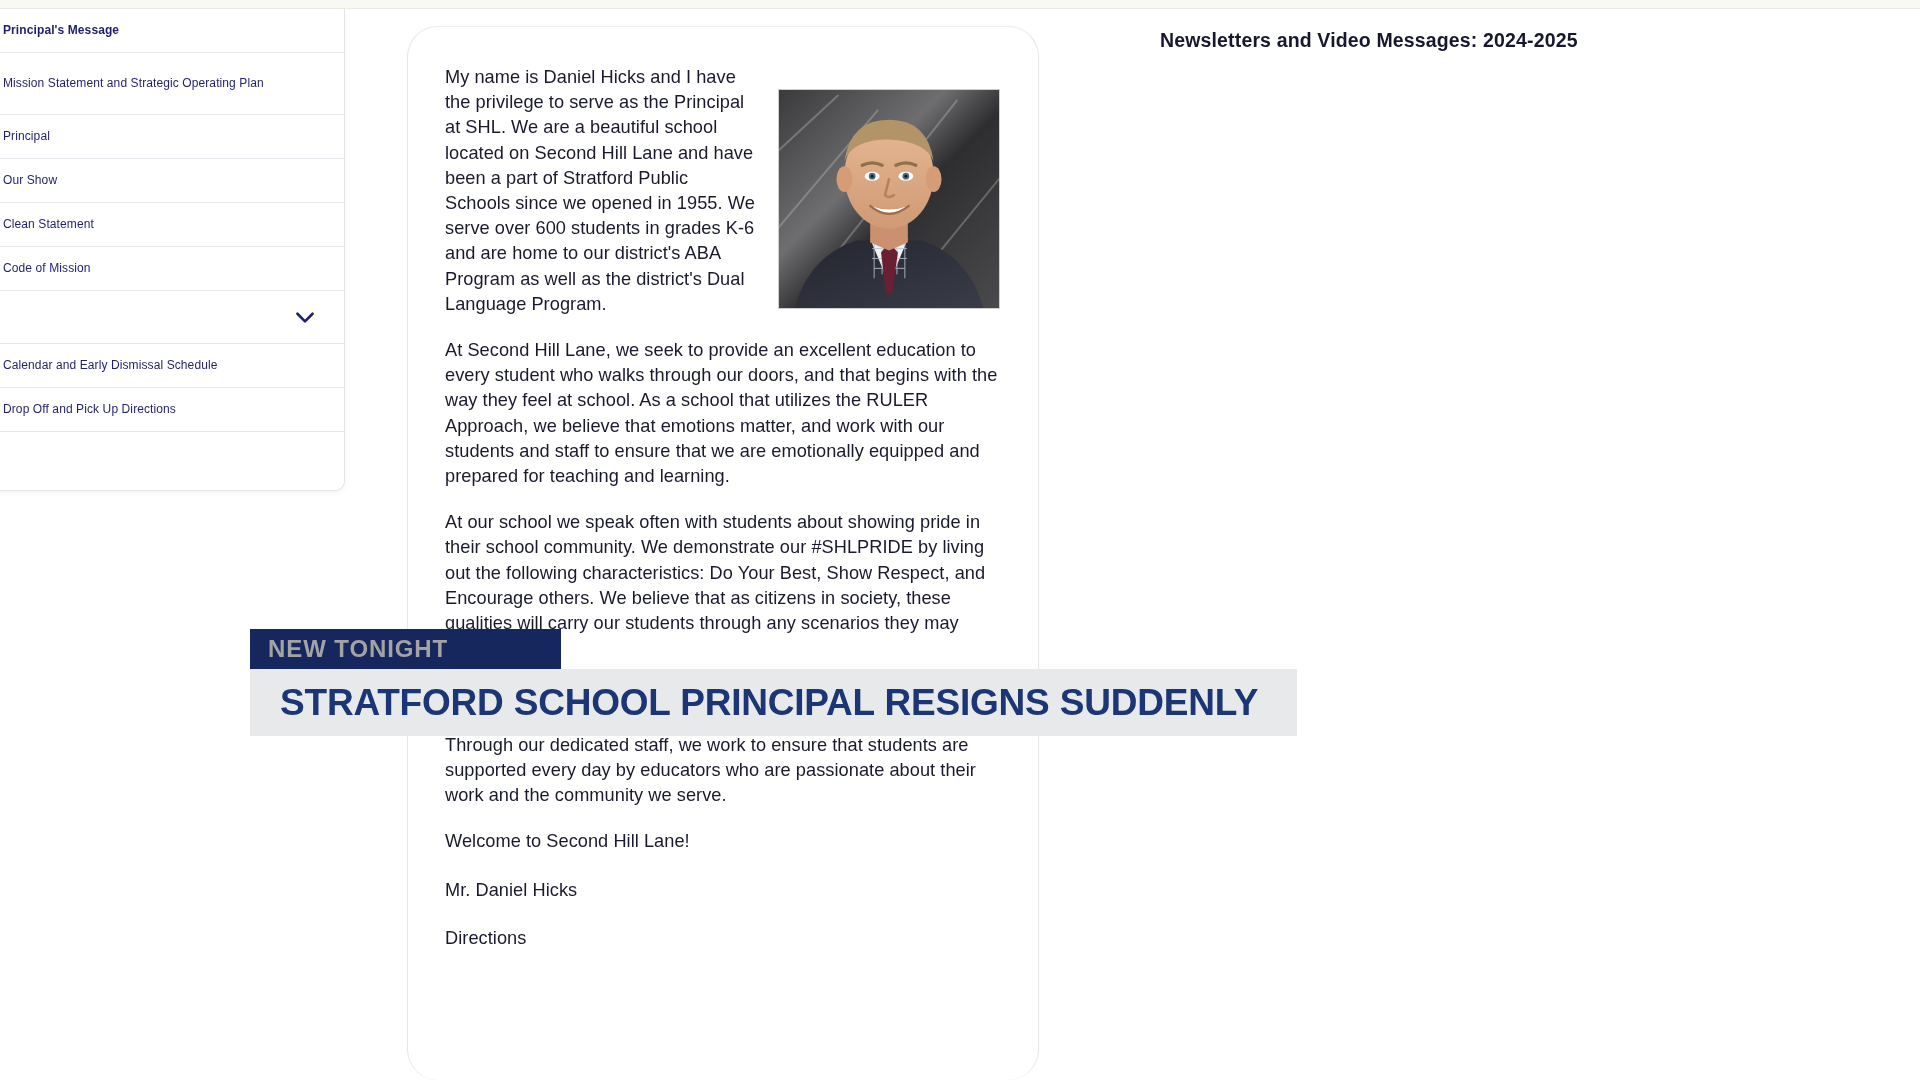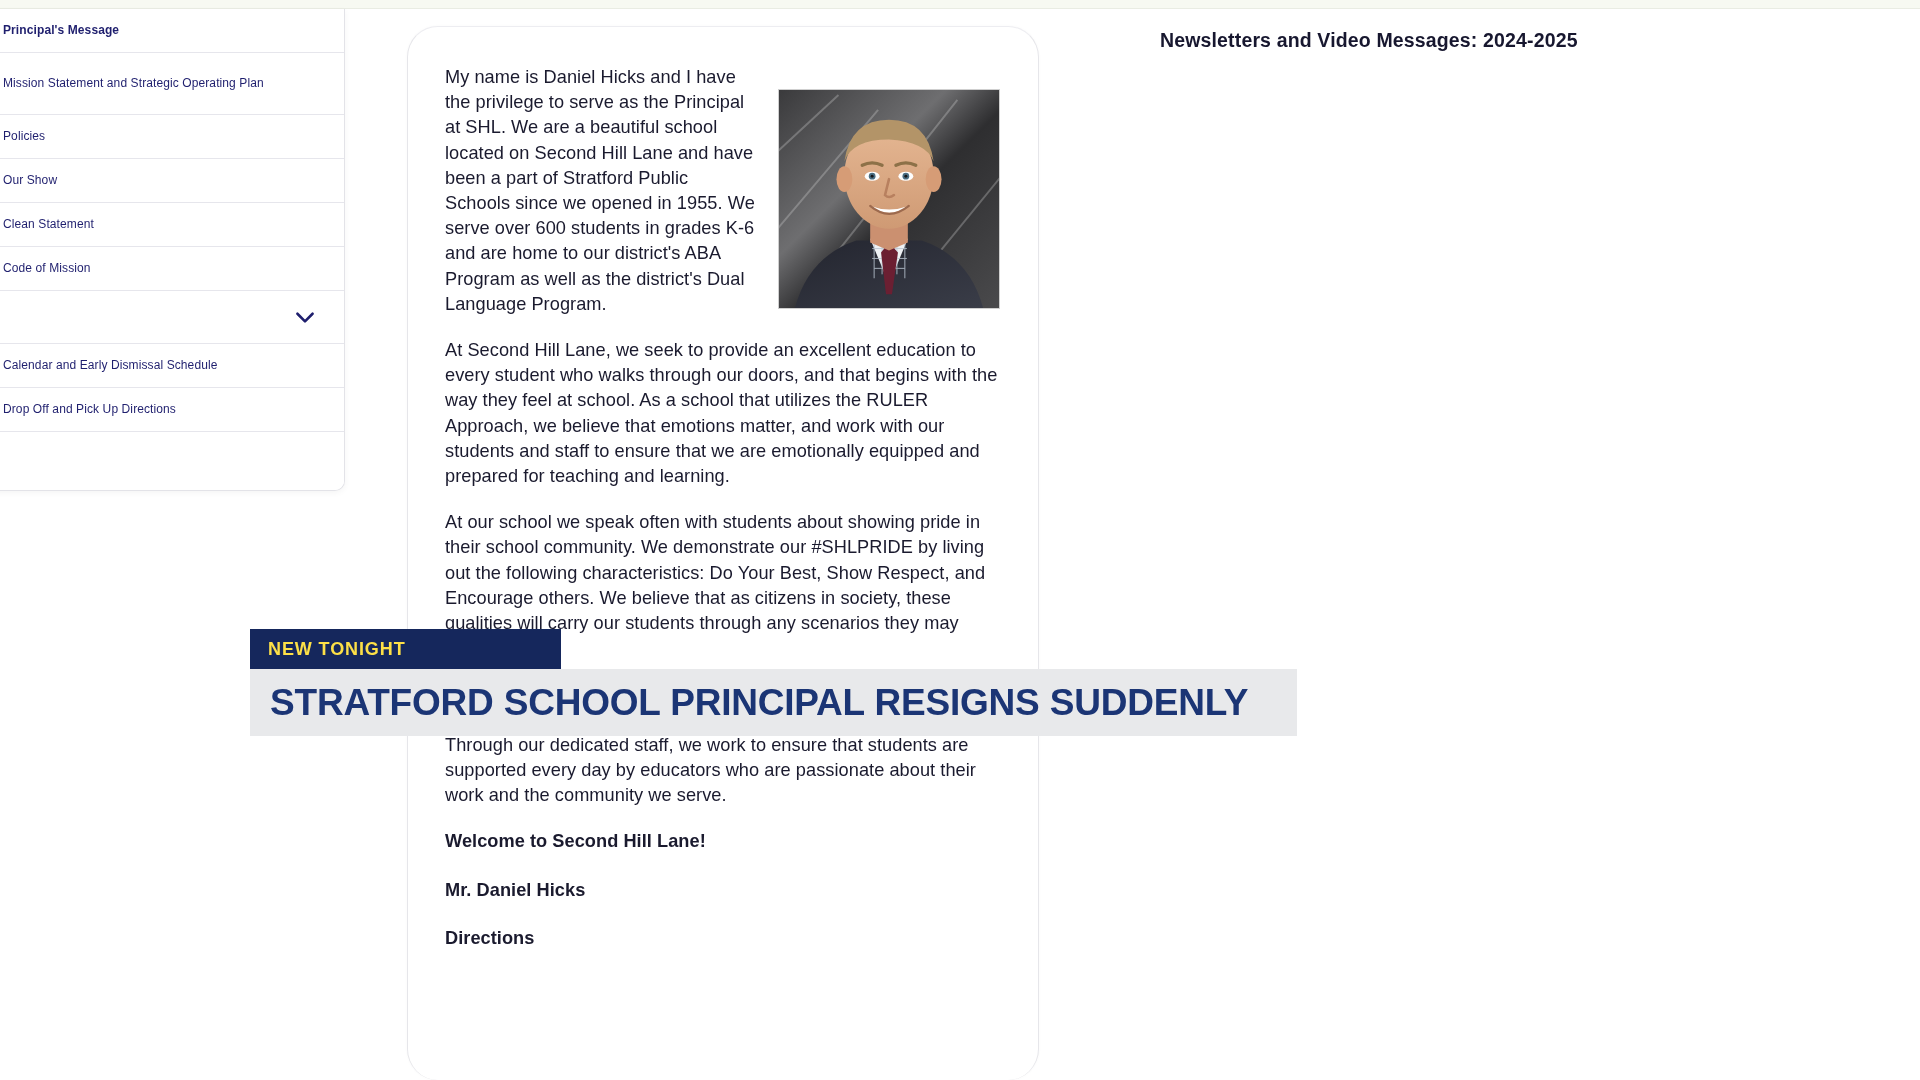--- a/index.html
+++ b/index.html
@@ -117,21 +117,21 @@
 
   .para {
     font-size: 18.2px;
     line-height: 1.385;
     color: #1a1a2e;
     margin-bottom: 21px;
     font-family: "Liberation Sans", sans-serif;
     letter-spacing: 0.05px;
   }
   .para.narrow { width: 318px; }
-  .para.sig { margin-bottom: 23px; font-weight: bold; }
+  .para.sig { margin-bottom: 23px; }
 
   
   .page-heading {
     position: absolute;
     left: 1160px;
     top: 29px;
     width: 840px;
     font-size: 19.5px;
     font-weight: bold;
     color: #17172f;
@@ -147,37 +147,37 @@
     top: 629px;
     width: 311px;
     height: 40px;
     background: #15275c;
     display: flex;
     align-items: center;
     padding-left: 18px;
     z-index: 40;
   }
   .kicker-text {
-    color: #fde047;
-    font-size: 18px;
+    color: #a3a3a3;
+    font-size: 24px;
     font-weight: bold;
     letter-spacing: 0.9px;
     font-family: "Liberation Sans", sans-serif;
   }
 
   .headline-bar {
     position: absolute;
     left: 250px;
     top: 669px;
     width: 1047px;
     height: 67px;
     background: #e8e9eb;
     display: flex;
     align-items: center;
-    padding-left: 20px;
+    padding-left: 30px;
     z-index: 41;
   }
   .headline-text {
     color: #1b3575;
     font-size: 37px;
     font-weight: bold;
     letter-spacing: -0.2px;
     white-space: nowrap;
     font-family: "Liberation Sans", sans-serif;
   }
@@ -193,21 +193,21 @@
 
     <div class="nav-item">
       <span class="nav-label bold">Principal's Message</span>
     </div>
 
     <div class="nav-item tall">
       <span class="nav-label">Mission Statement and Strategic Operating Plan</span>
     </div>
 
     <div class="nav-item">
-      <span class="nav-label">Policies</span>
+      <span class="nav-label">Principal</span>
     </div>
 
     <div class="nav-item">
       <span class="nav-label">Our Show</span>
     </div>
 
     <div class="nav-item">
       <span class="nav-label">Clean Statement</span>
     </div>
 

